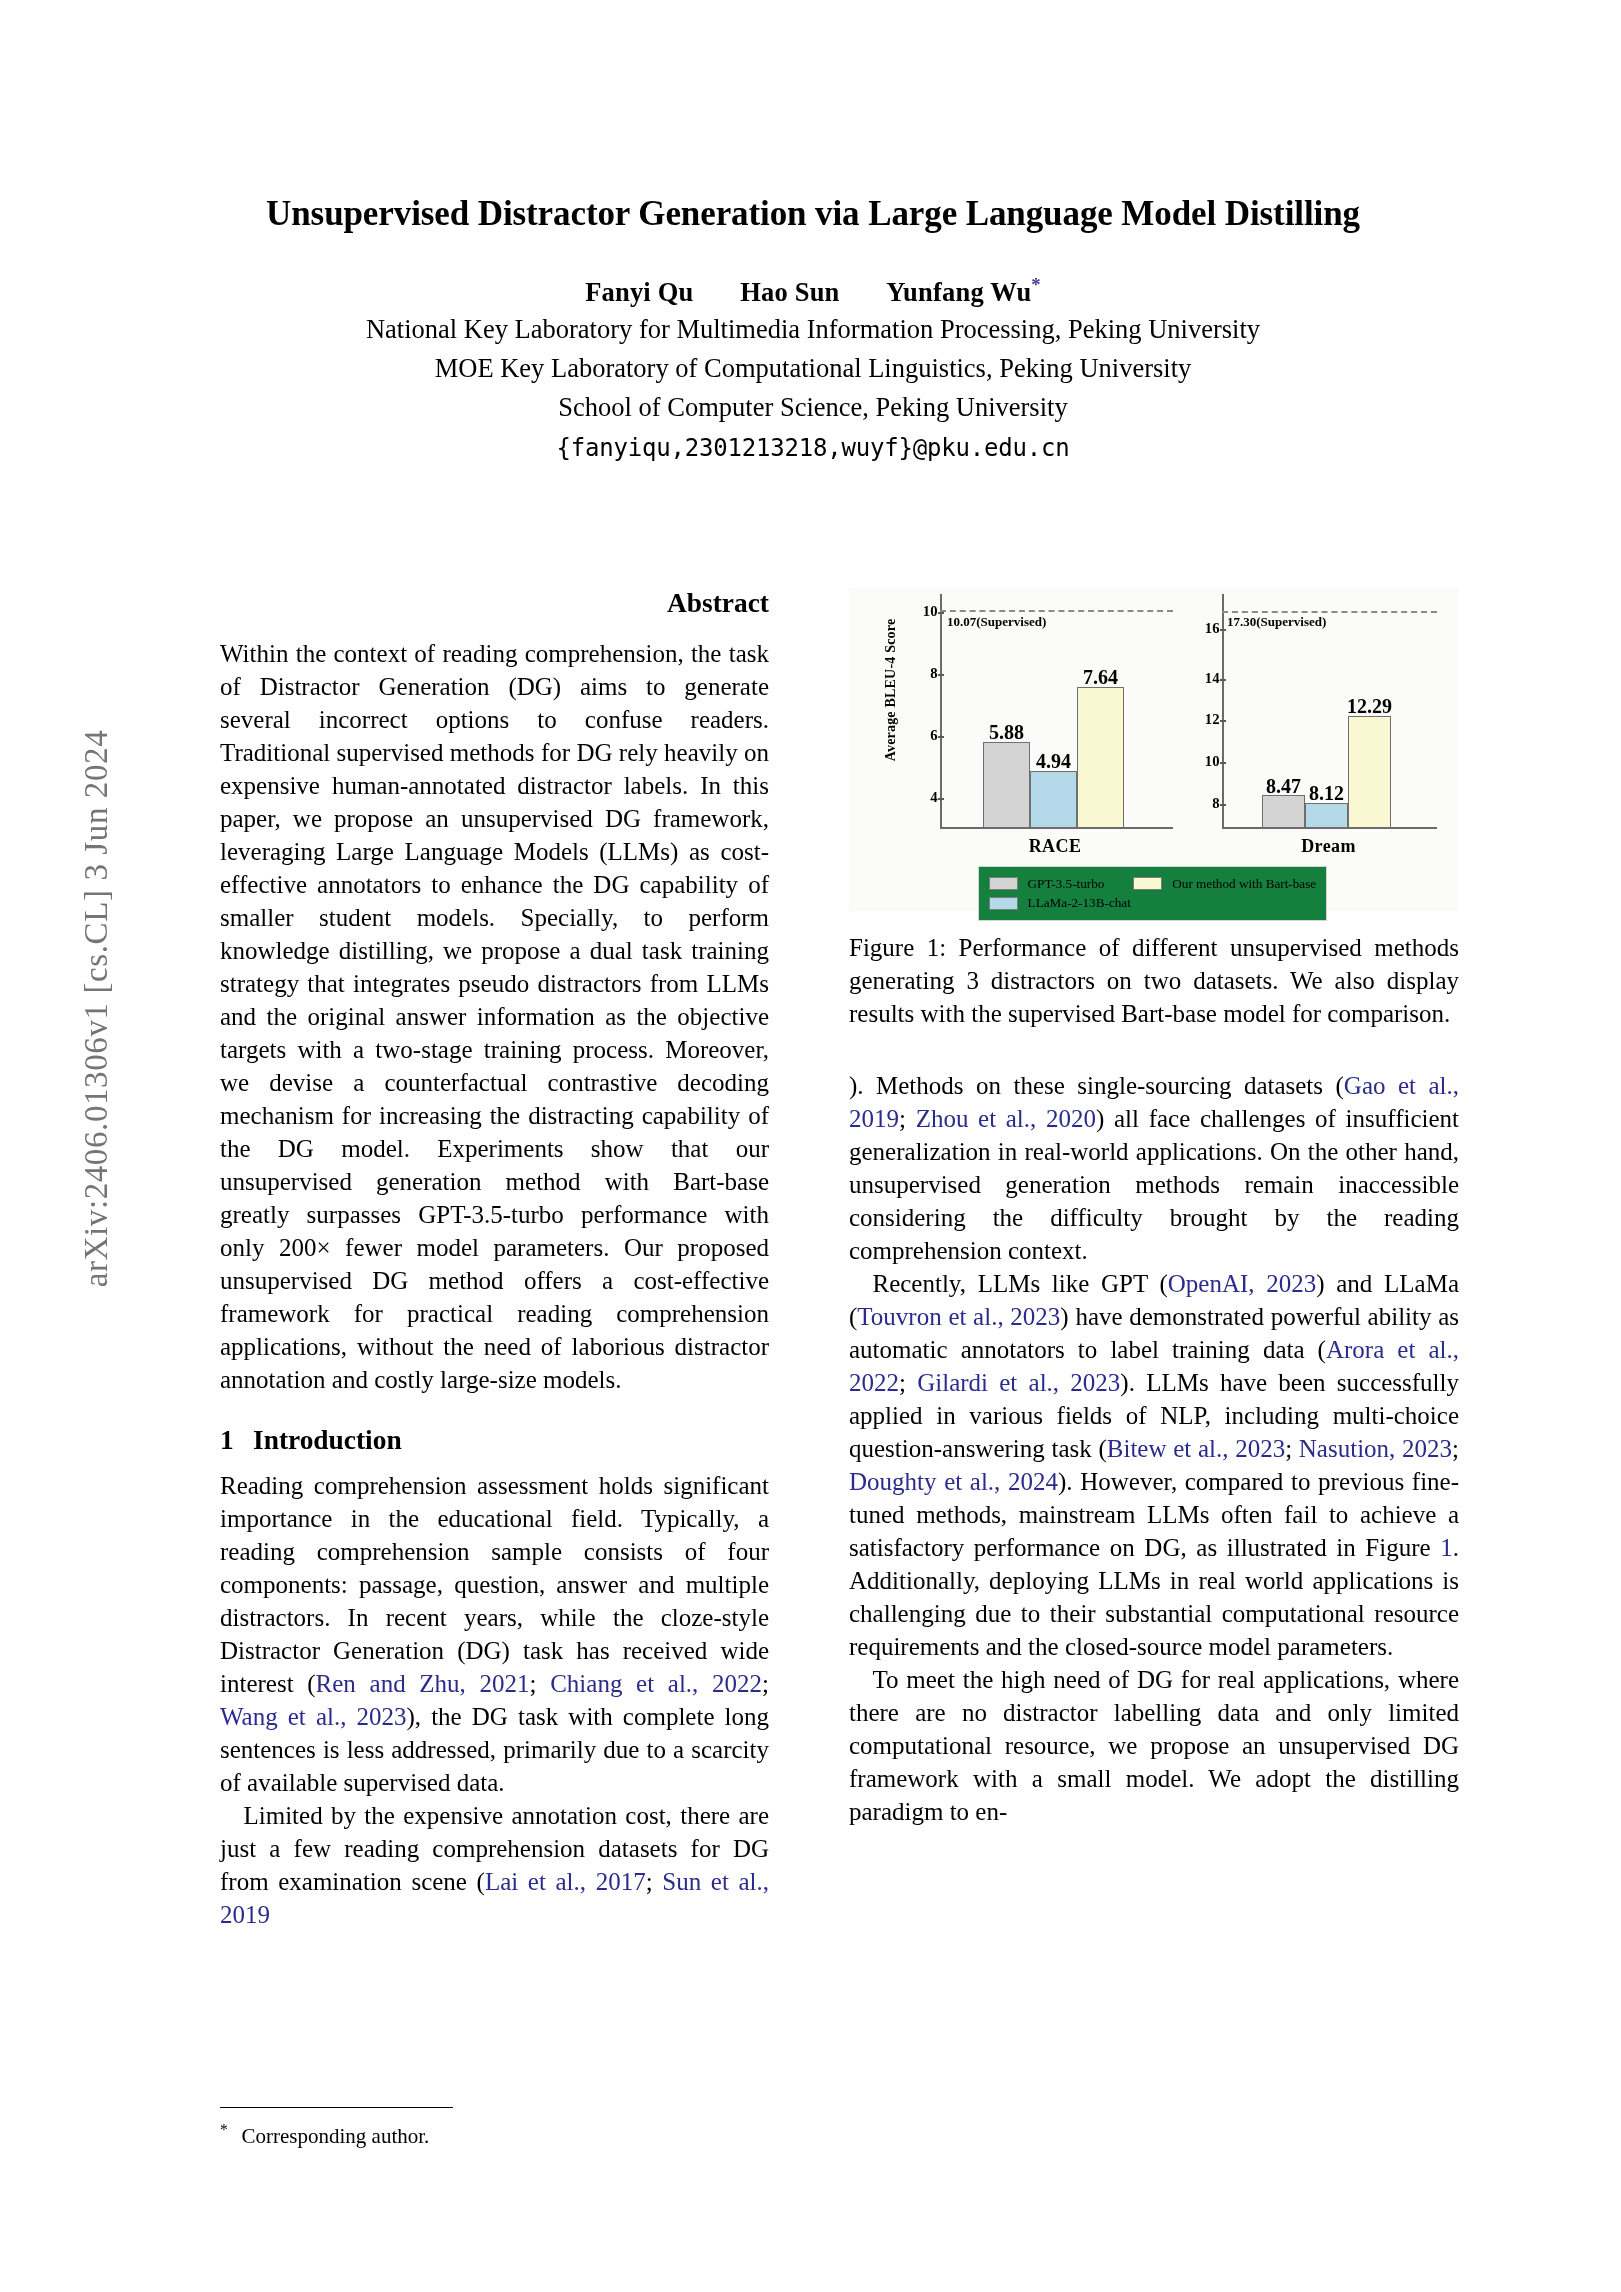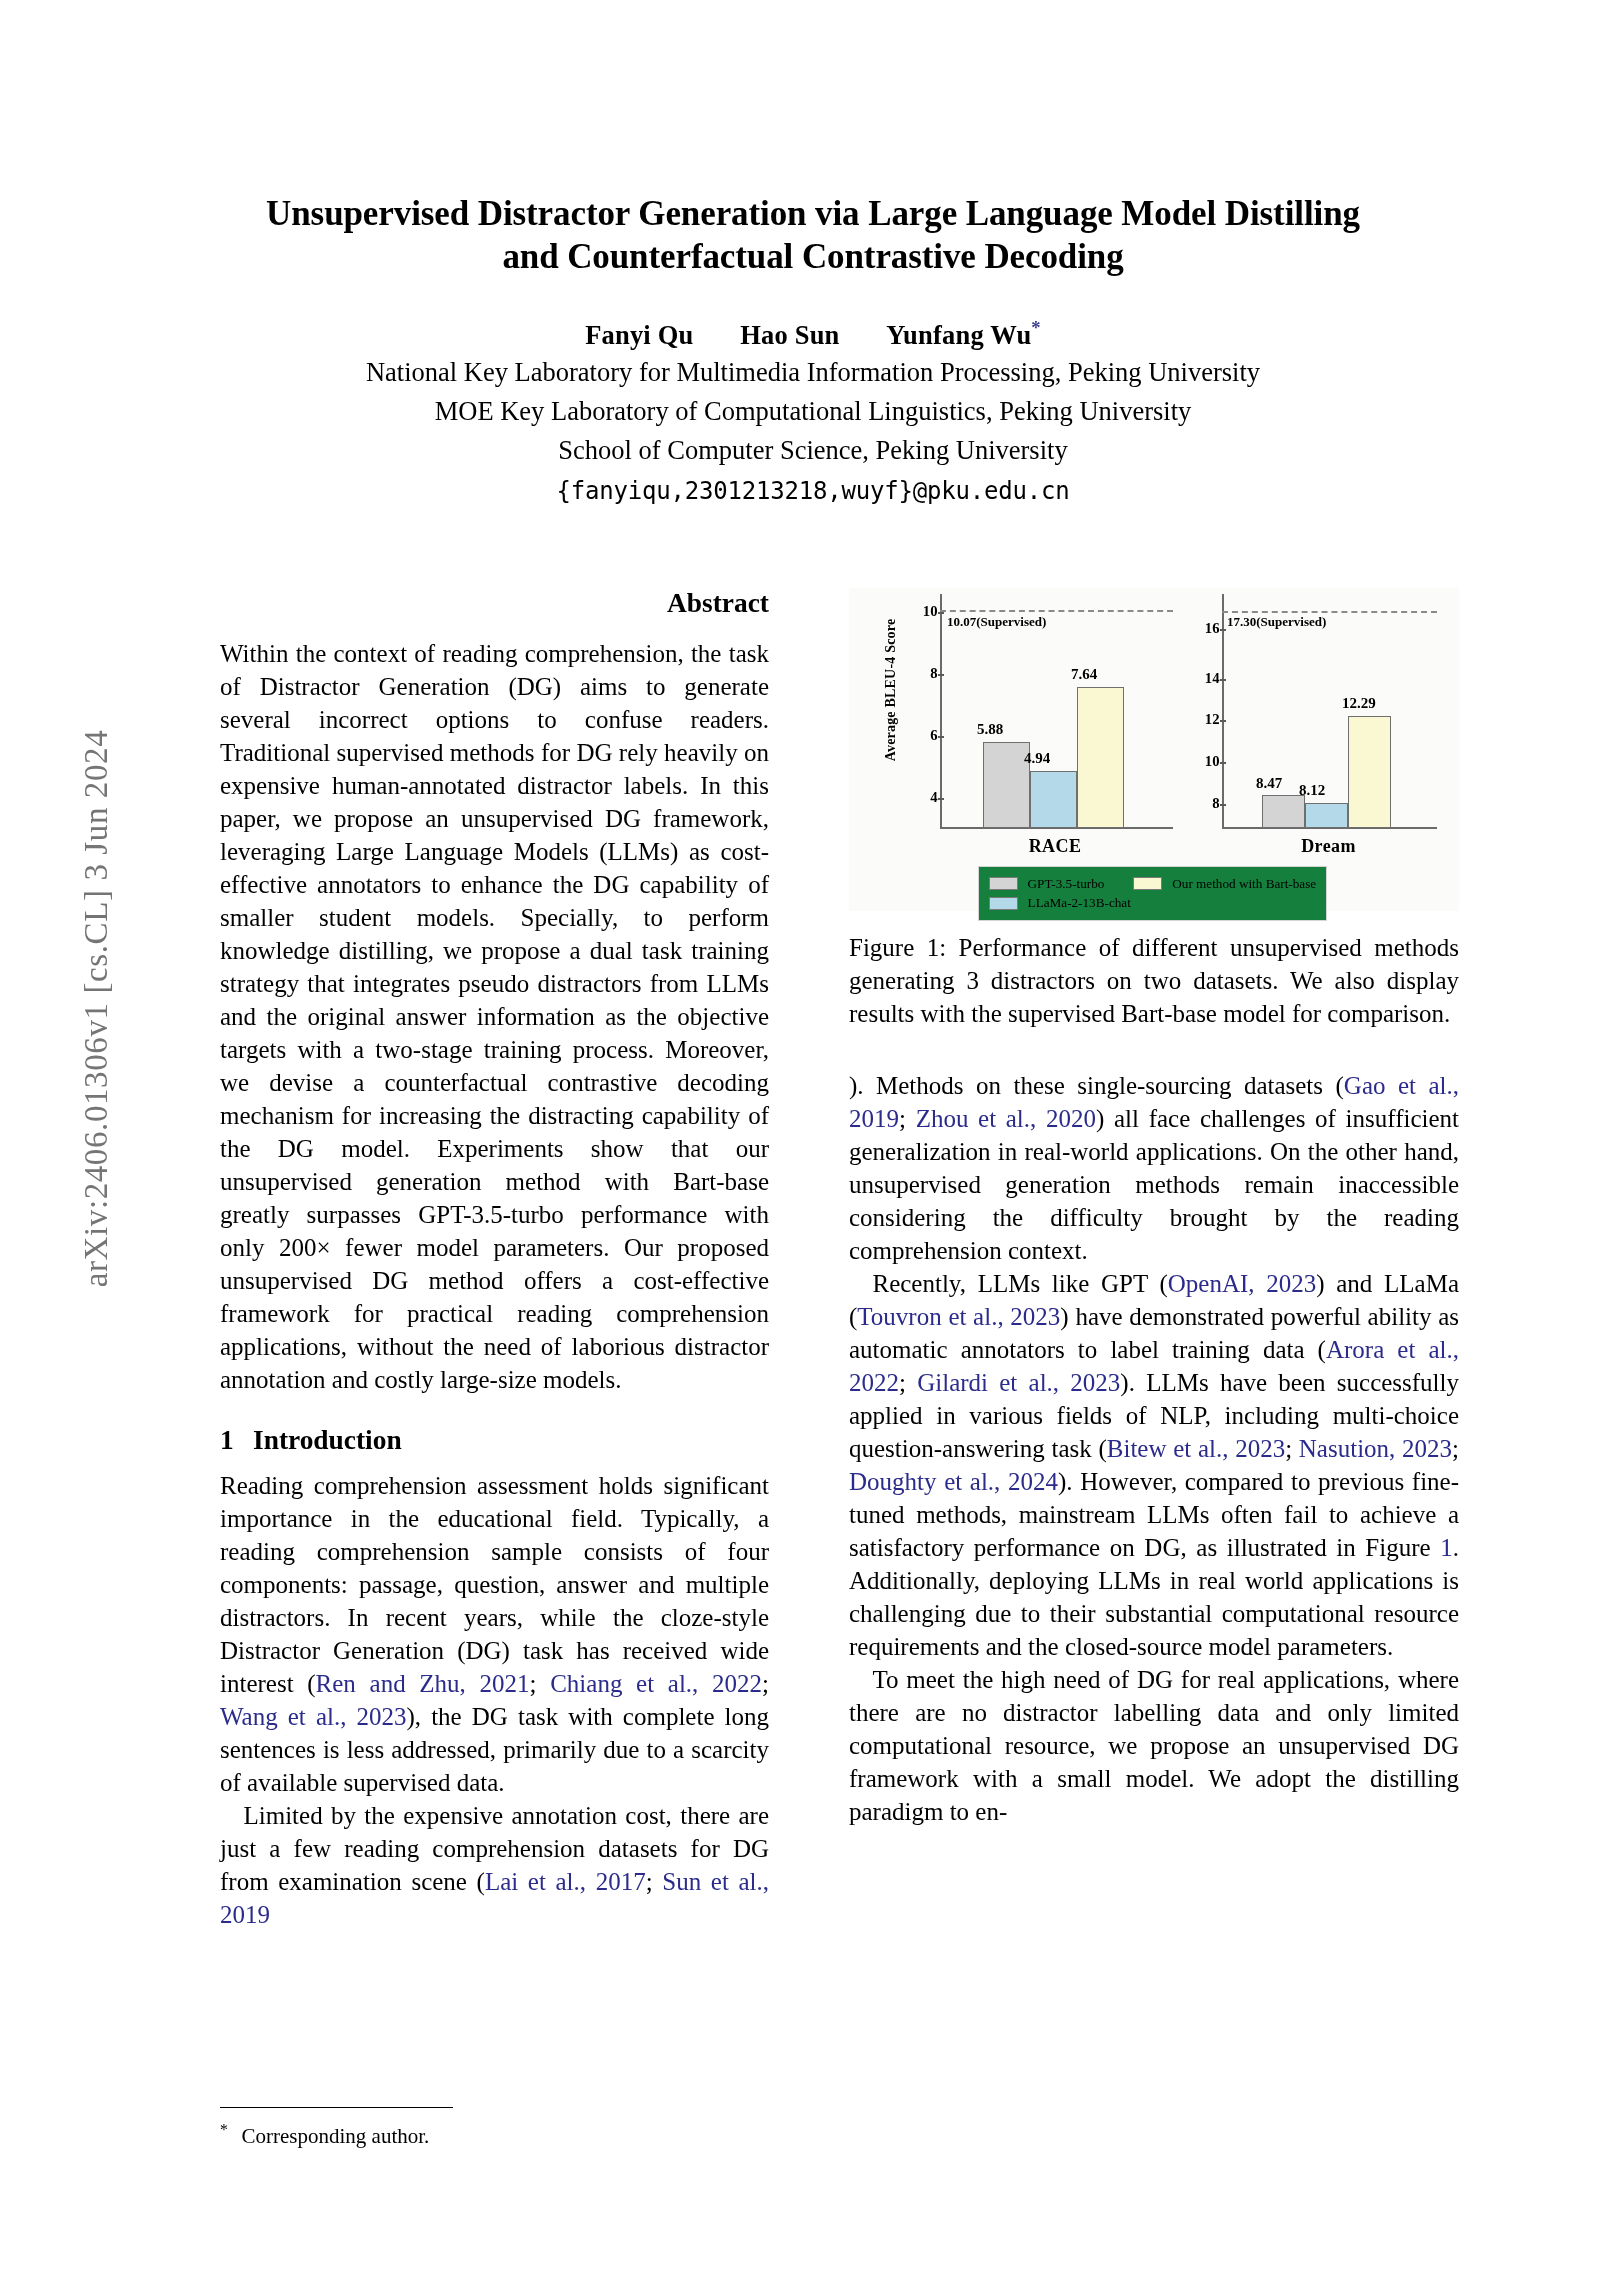--- a/index.html
+++ b/index.html
@@ -187,22 +187,22 @@
   }
   .bar{
     position:absolute;
     bottom:0;
     border:1.5px solid #6f6f6f;
     box-sizing:border-box;
   }
   .bar-val{
     position:absolute;
     font-weight:bold;
-    font-size:15px;
-    text-align:left;
+    font-size:20px;
+    text-align:center;
     white-space:nowrap;
   }
   .dataset-label{
     position:absolute;
     bottom:3.9px;
     width:100%;
     text-align:center;
     font-weight:bold;
     font-size:18px;
     letter-spacing:0.4px;
@@ -238,21 +238,20 @@
 </head>
 <body>
 
 <div id="arxiv-stamp">arXiv:2406.01306v1  [cs.CL]  3 Jun 2024</div>
 
 <div id="page">
 
   <div id="title-block">
     <div class="paper-title">
       <div>Unsupervised Distractor Generation via Large Language Model Distilling</div>
-      <div>and Counterfactual Contrastive Decoding</div>
     </div>
 
     <div id="authors">
       <span class="author">Fanyi Qu</span>
       <span class="sep"></span>
       <span class="author">Hao Sun</span>
       <span class="sep"></span>
       <span class="author">Yunfang Wu</span><span class="corr-mark">*</span>
     </div>
 

